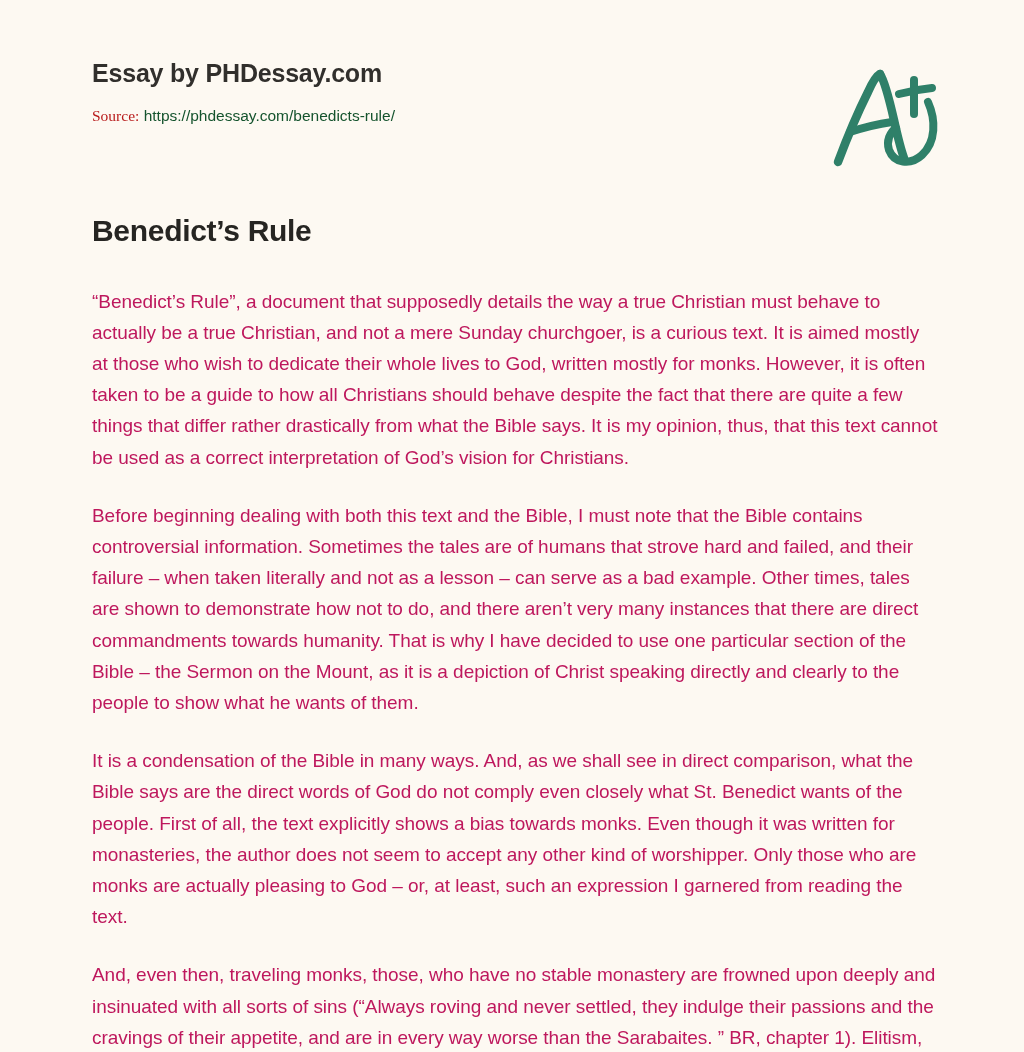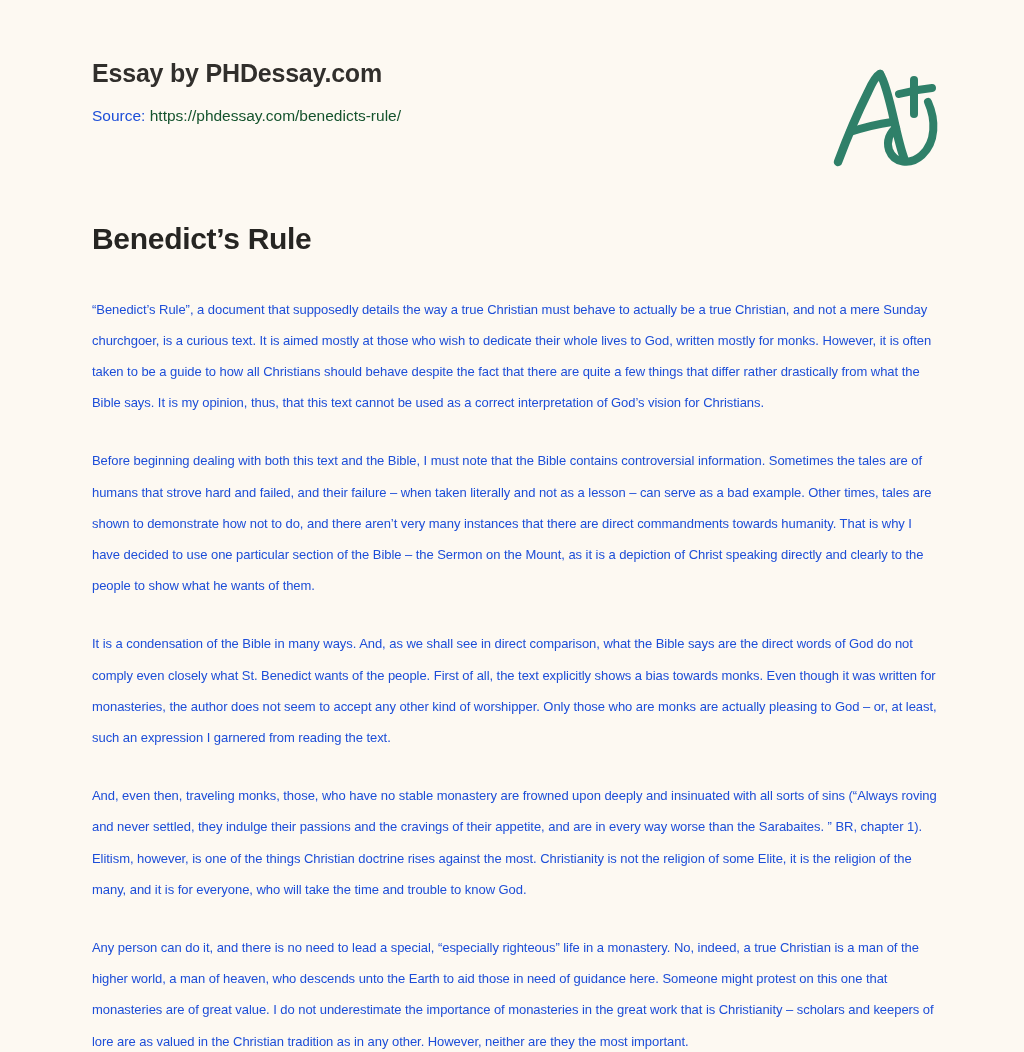--- a/index.html
+++ b/index.html
@@ -51,21 +51,22 @@
 
   .source-line {
     margin-top: 18px;
     font-size: 15.5px;
     color: #8c8880;
     line-height: 1.3;
     white-space: nowrap;
   }
 
   .source-label {
-    color: #1d4ed8;
+    color: #b91c1c;
+    font-family: Liberation Serif, serif;
   }
 
   .source-url {
     color: #14532d;
     text-decoration: none;
   }
 
   .logo-wrap {
     position: absolute;
     right: 78px;
@@ -84,29 +85,29 @@
     position: absolute;
     left: 92px;
     top: 212px;
     width: 846px;
   }
 
   .essay-title {
     font-size: 30px;
     font-weight: bold;
     color: #262522;
-    margin: 8px 0 36px 0;
+    margin: 0 0 36px 0;
     letter-spacing: -0.3px;
     line-height: 1.25;
   }
 
   .essay-body p {
-    font-size: 13px;
+    font-size: 19px;
     line-height: 31.2px;
-    color: #1d4ed8;
+    color: #be185d;
     margin: 11px 0 27px 0;
     text-align: left;
     letter-spacing: -0.05px;
   }
 
   .essay-body p:last-child {
     margin-bottom: 0;
   }
 </style>
 </head>

